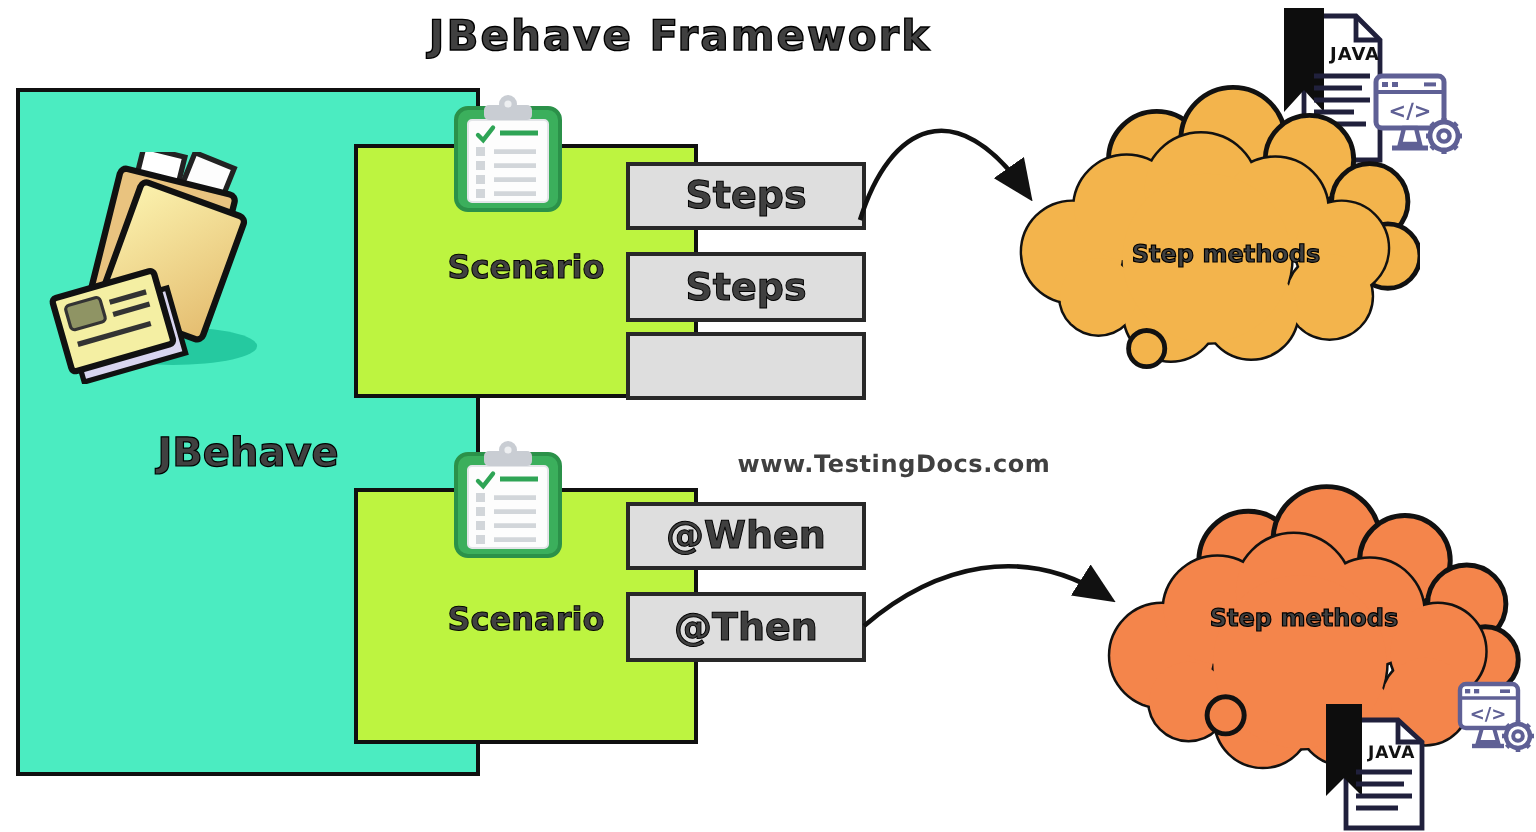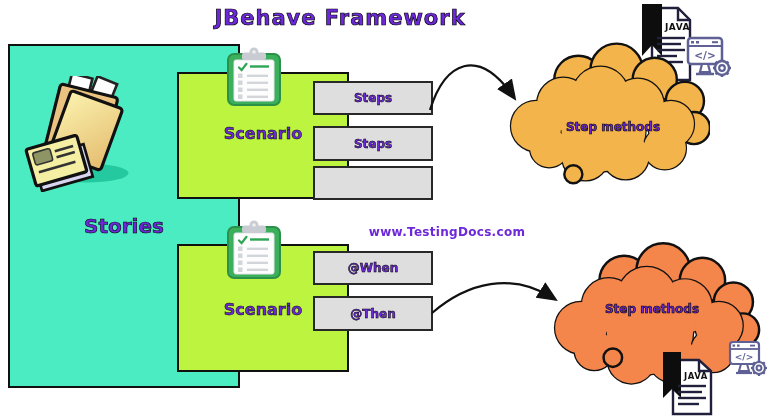--- a/index.html
+++ b/index.html
@@ -1,37 +1,37 @@
 <!DOCTYPE html>
 <html><head>
 <meta charset="utf-8">
 <style>
   html,body{margin:0;padding:0;background:#fff;}
   .canvas{position:relative;width:768px;height:416px;background:#ffffff;overflow:hidden;
-          font-family:"DejaVu Sans",sans-serif;color:#6d28d9;}
+          font-family:"DejaVu Sans",sans-serif;color:#404040;}
   .abs{position:absolute;}
   .title{left:160px;top:6px;width:360px;text-align:center;font-size:21px;font-weight:bold;
          letter-spacing:1px;-webkit-text-stroke:0.7px #000;z-index:2;}
   .stories{left:8px;top:44px;width:228px;height:340px;background:#4BECC1;
            border:2.5px solid #101010;z-index:1;}
   .stories-label{position:absolute;top:168px;left:0;right:0;text-align:center;
                  font-size:20px;font-weight:bold;-webkit-text-stroke:0.6px #000;}
   .folder-svg{left:20px;top:76px;width:118px;height:116px;z-index:2;}
   .scen{width:168px;background:#BDF440;border:2.5px solid #101010;z-index:2;}
   .scen1{left:177px;top:72px;height:123px;}
   .scen2{left:177px;top:244px;height:124px;}
   .scen-label{position:absolute;left:0;right:0;text-align:center;font-weight:bold;
               font-size:16px;-webkit-text-stroke:0.5px #000;}
   .scen1 .scen-label{top:50px;}
   .scen2 .scen-label{top:54px;}
   .clip{width:58px;height:62px;z-index:3;}
   .clip1{left:225px;top:47px;}
   .clip2{left:225px;top:220px;}
   .gbox{left:313px;width:116px;background:#DEDEDE;border:2px solid #282828;z-index:3;
-        display:flex;align-items:center;justify-content:center;font-size:12px;
+        display:flex;align-items:center;justify-content:center;font-size:19px;
         font-weight:bold;-webkit-text-stroke:0.5px #000;}
   .steps1{top:81px;height:30px;}
   .steps2{top:126px;height:31px;}
   .steps3{top:166px;height:30px;}
   .given{top:251px;height:30px;}
   .when{top:296px;height:31px;}
   .then{top:337px;height:30px;}
   .cloud-top-svg{left:503px;top:33px;width:207px;height:167px;z-index:5;}
   .cloud-bottom-svg{left:540px;top:233px;width:226px;height:170px;z-index:5;}
   .cloud-label{z-index:6;text-align:center;font-size:12px;font-weight:bold;
@@ -55,21 +55,21 @@
   .svg-label{font-family:"DejaVu Sans",sans-serif;font-weight:bold;}
 </style>
 </head>
 <body>
 
 <div class="canvas">
 
   <div class="abs title">JBehave Framework</div>
 
   <div class="abs stories">
-    <div class="stories-label">Stories</div>
+    <div class="stories-label">JBehave</div>
   </div>
 
   <svg class="abs folder-svg" viewBox="0 0 110 110">
     <defs>
       <linearGradient id="foldg" x1="0" y1="0" x2="1" y2="1">
         <stop offset="0" stop-color="#FBF2AE"></stop>
           <stop offset="1" stop-color="#E4BC6F"></stop>
       </linearGradient>
     </defs>
     <ellipse cx="62" cy="92" rx="40" ry="9" fill="#25C9A0"></ellipse>

